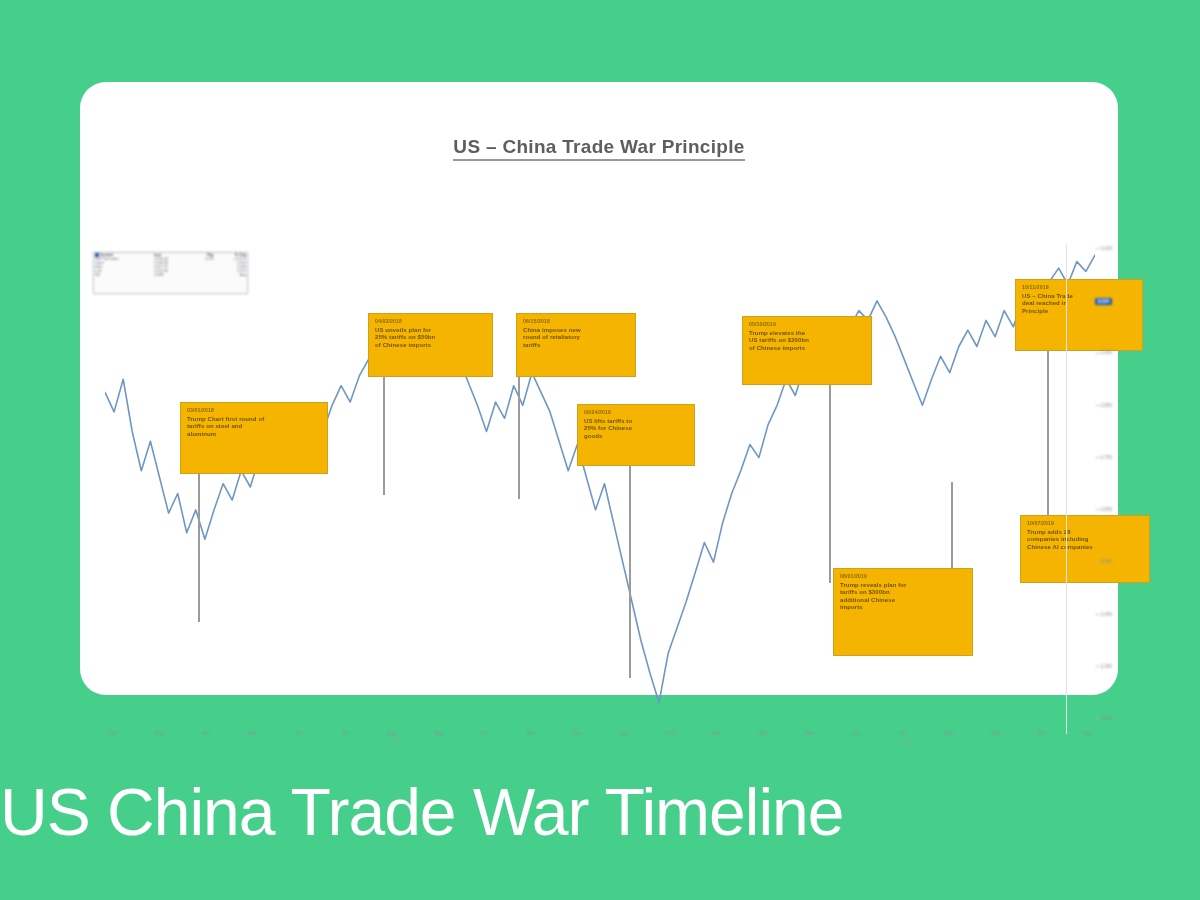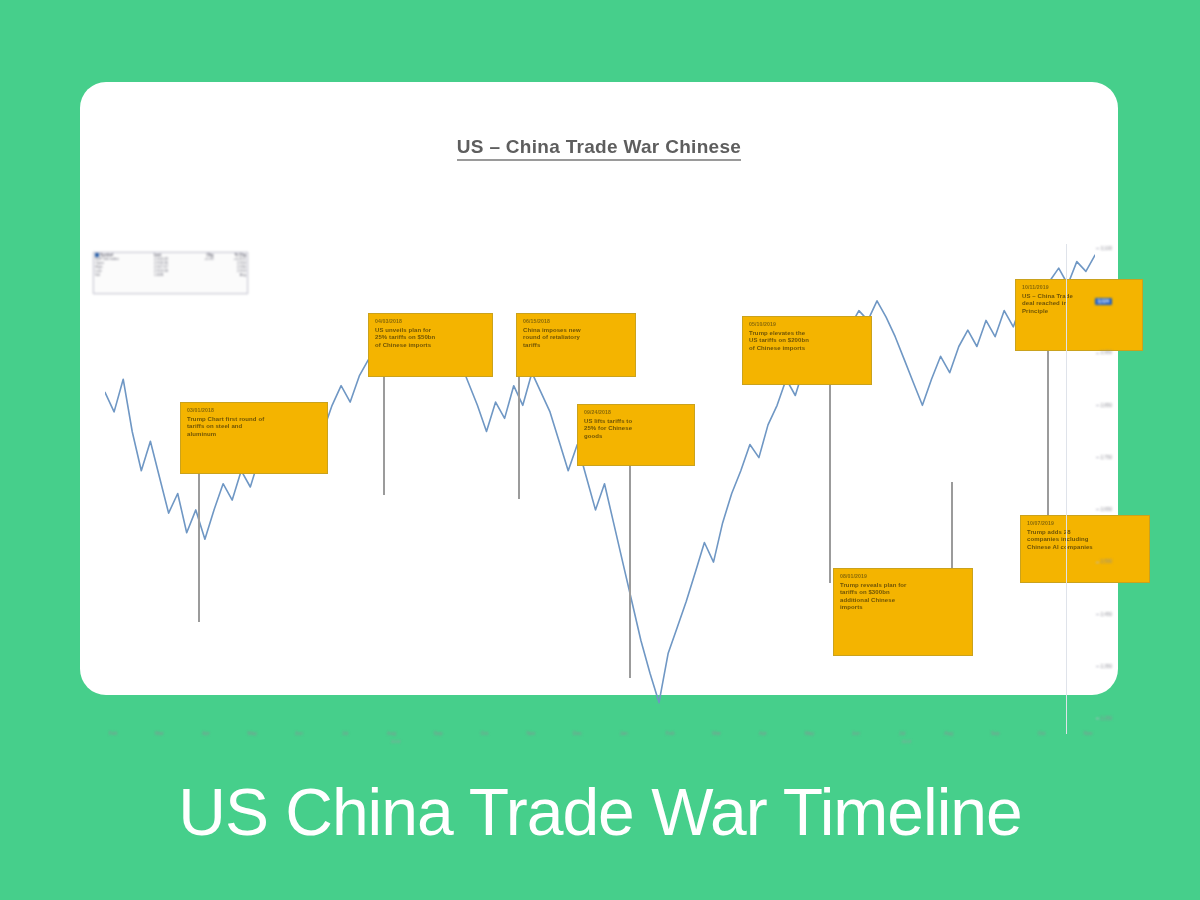--- a/index.html
+++ b/index.html
@@ -91,34 +91,34 @@
     filter:blur(.85px);transform:translateX(-50%);
   }
   .xsub{
     position:absolute;font-size:4.4px;color:#9a9aa4;white-space:nowrap;
     filter:blur(.85px);transform:translateX(-50%);
   }
 
   
   #banner{
     position:absolute;left:0;top:757px;width:1200px;height:110px;
-    display:flex;align-items:center;justify-content:center;
+    display:flex;align-items:center;justify-content:flex-start;
   }
   #banner-text{
     color:#ffffff;font-size:66px;font-weight:normal;letter-spacing:-1px;
     white-space:nowrap;
   }
 </style>
 </head>
 <body>
 
 <div id="card">
 
   <div id="chart-title">
-    <span>US – China Trade War Chinese</span>
+    <span>US – China Trade War Principle</span>
   </div>
 
   <div id="legend-box">
     <table>
       <tbody>
           <tr class="hdr">
         <td><span class="sw"></span><span>Symbol</span></td>
         <td>Last</td>
         <td class="num">Chg</td>
         <td class="num">% Chg</td>

